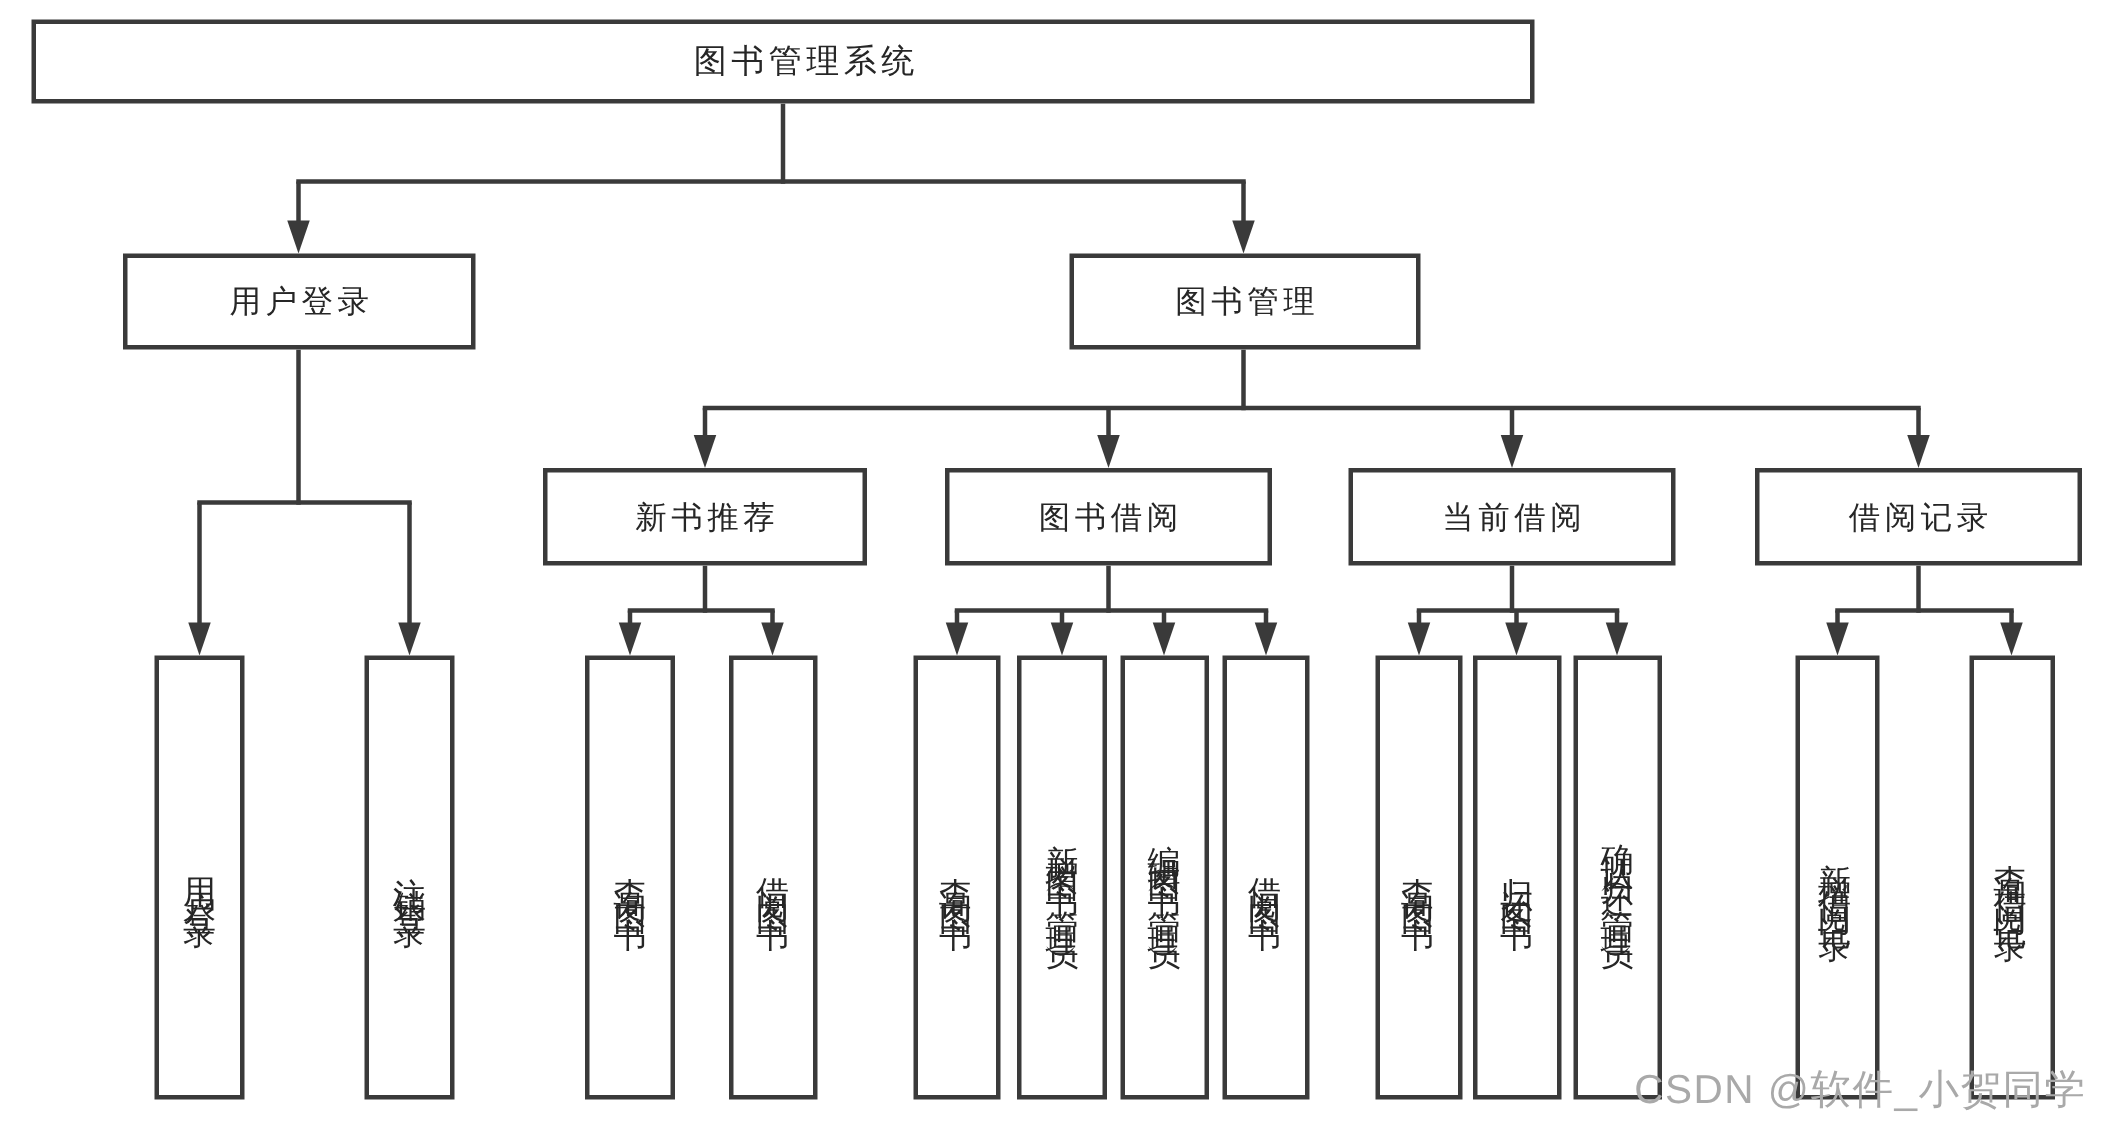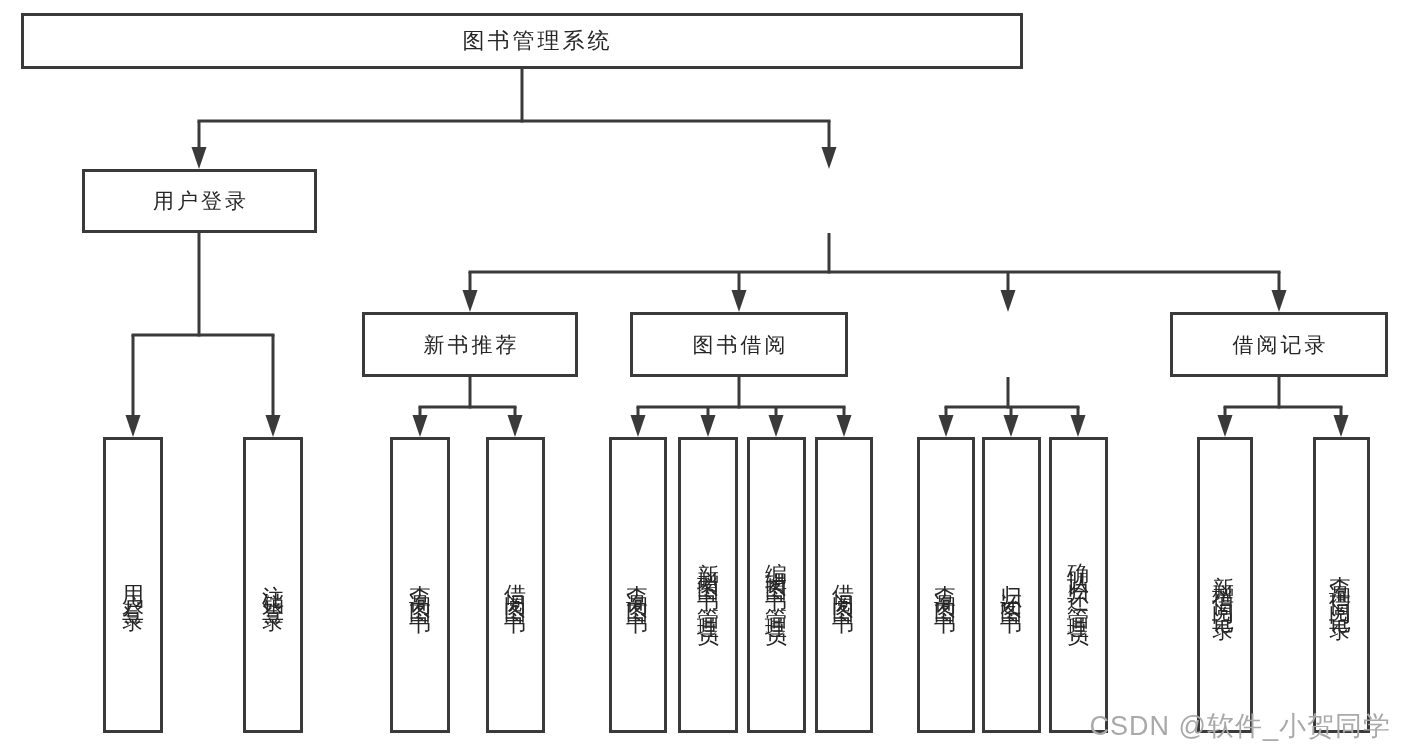--- a/index.html
+++ b/index.html
@@ -143,23 +143,25 @@
       <line class="cline" x1="1225" y1="407" x2="1225" y2="428"></line>
       <polygon class="ahead" points="1217.5,415 1232.5,415 1225,437"></polygon>
       <line class="cline" x1="1341" y1="407" x2="1341" y2="428"></line>
       <polygon class="ahead" points="1333.5,415 1348.5,415 1341,437"></polygon>
     </g>
   </svg>
 
   <div class="node hnode root-node">图书管理系统</div>
 
   <div class="node hnode" style="left:82px;top:169px;width:235px;height:64px">用户登录</div>
+  <div class="node hnode" style="left:713px;top:169px;width:234px;height:64px">图书管理</div>
 
   <div class="node hnode" style="left:630px;top:312px;width:218px;height:65px">图书借阅</div>
   <div class="node hnode" style="left:362px;top:312px;width:216px;height:65px">新书推荐</div>
+  <div class="node hnode" style="left:899px;top:312px;width:218px;height:65px">当前借阅</div>
   <div class="node hnode" style="left:1170px;top:312px;width:218px;height:65px">借阅记录</div>
 
   <div class="node leaf" style="left:103px;width:60px">用户登录</div>
   <div class="node leaf" style="left:243px;width:60px">注销登录</div>
 
   <div class="node leaf" style="left:390px;width:60px">查询图书</div>
   <div class="node leaf" style="left:486px;width:59px">借阅图书</div>
 
   <div class="node leaf" style="left:609px;width:58px">查询图书</div>
   <div class="node leaf" style="left:678px;width:60px">新增图书（管理员）</div>

